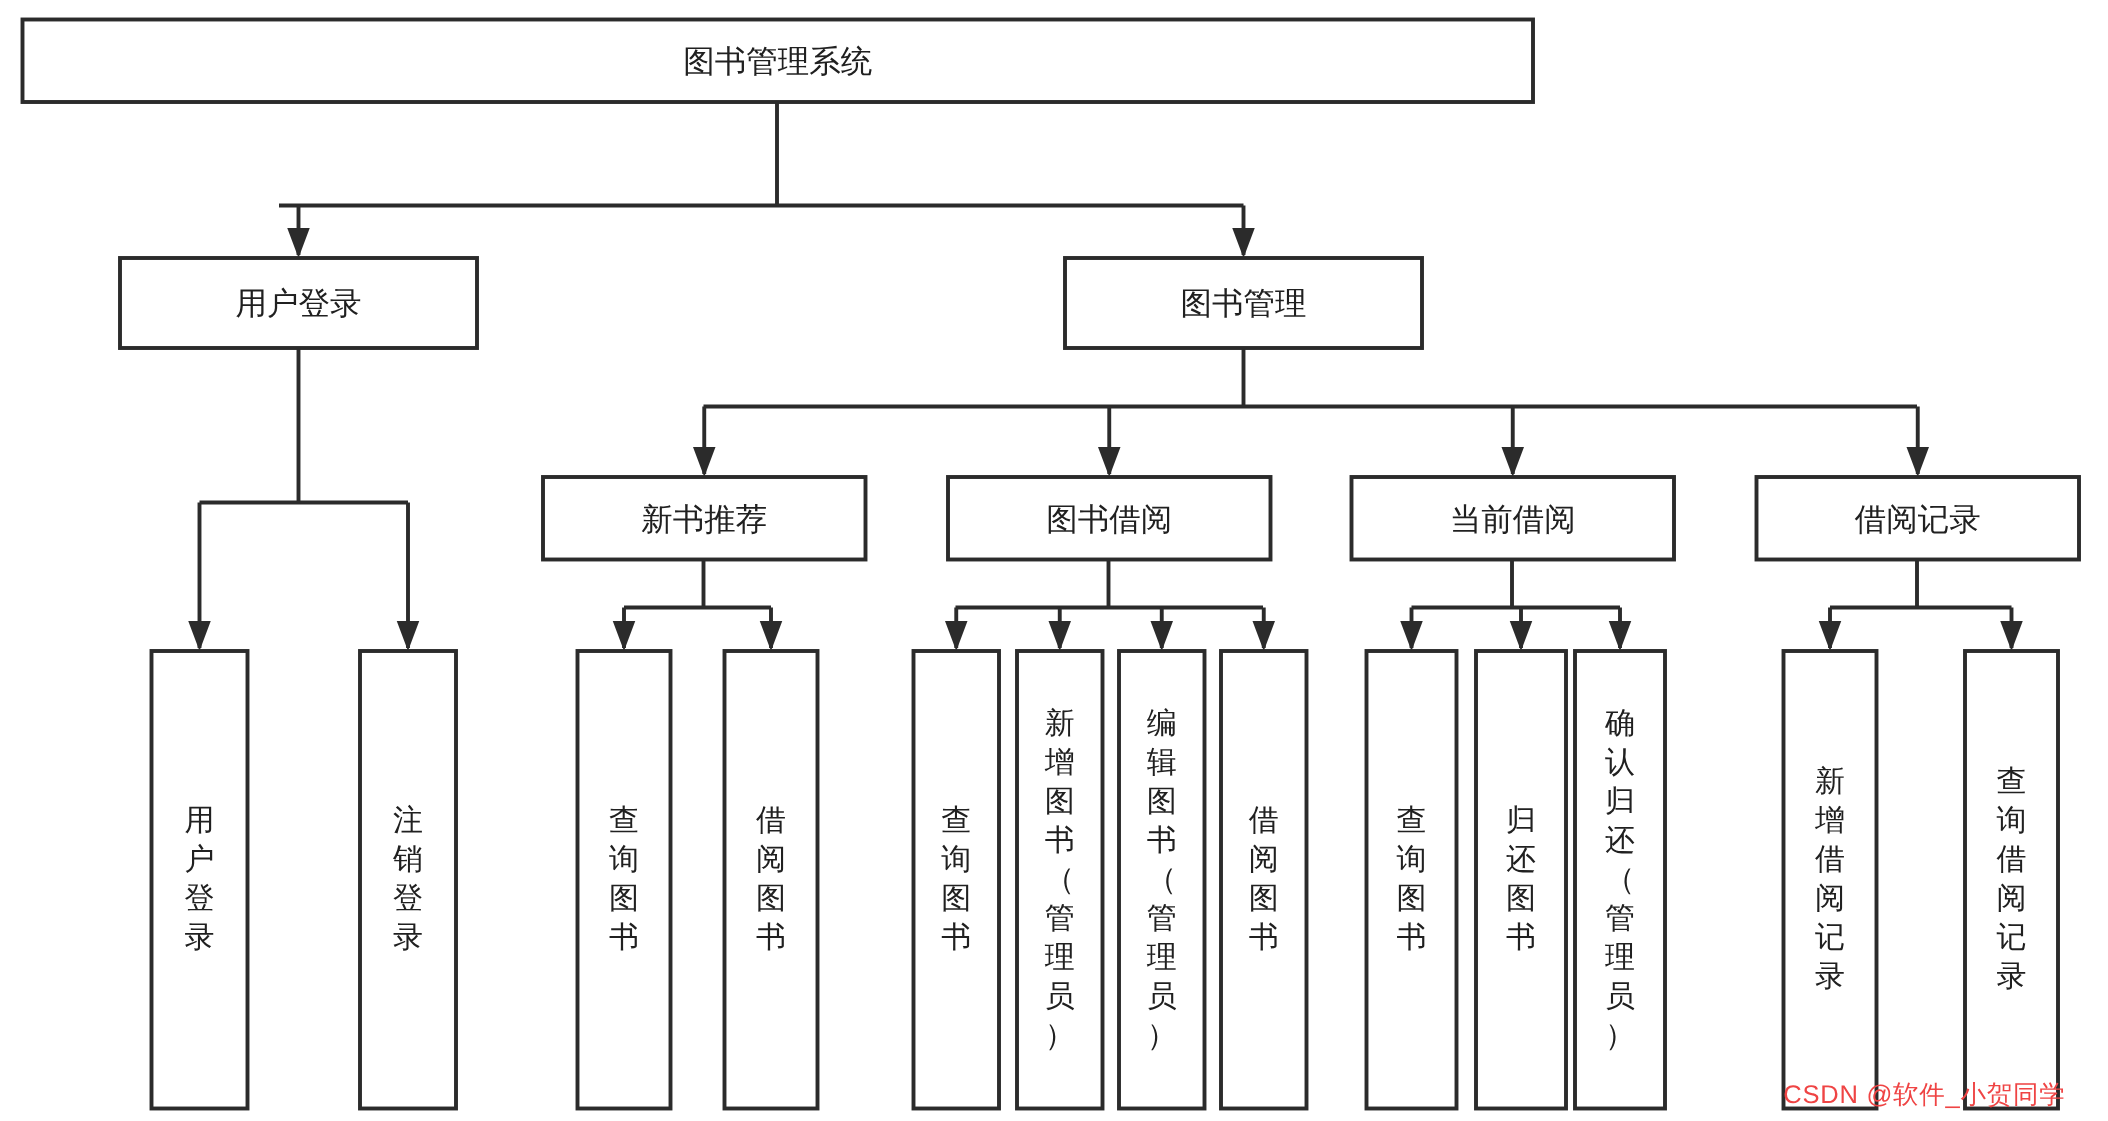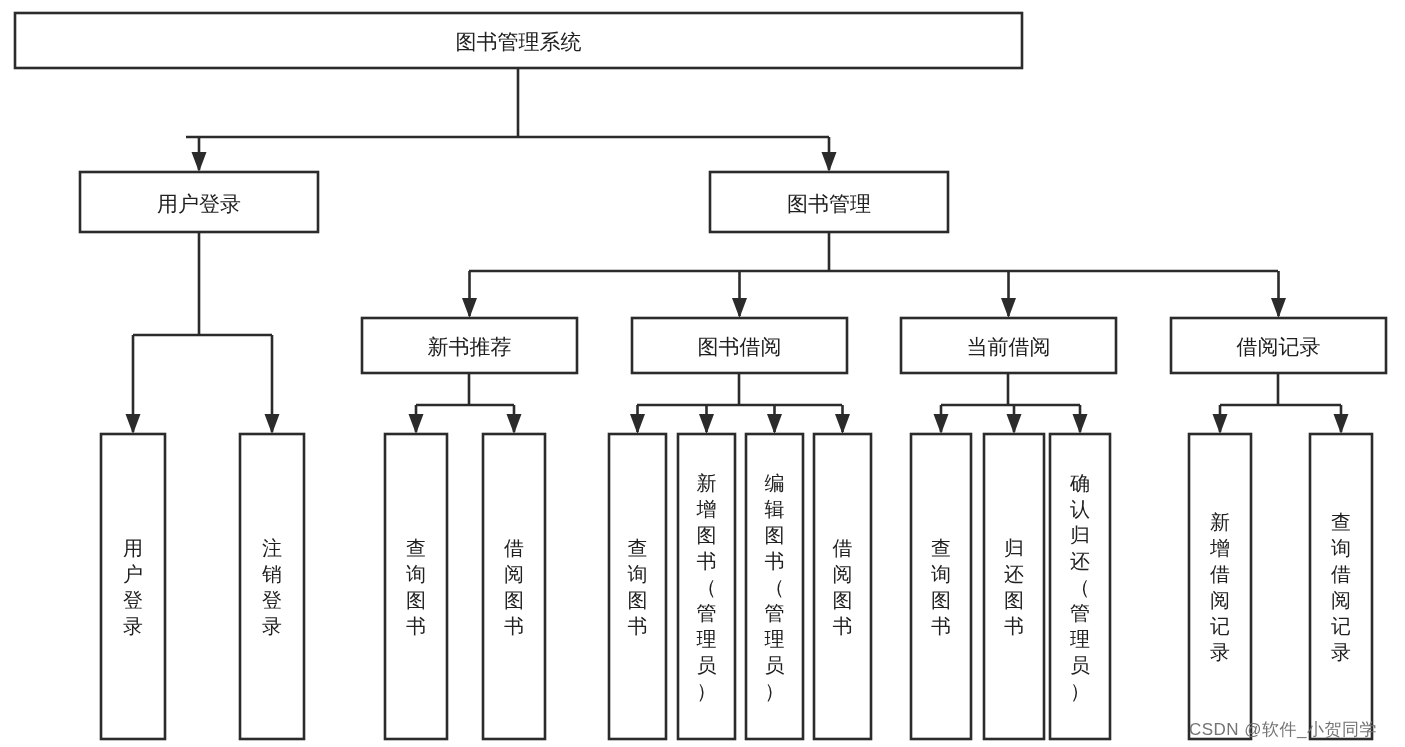--- a/index.html
+++ b/index.html
@@ -52,21 +52,21 @@
   }
   .node-label.vertical {
     font-size: 20px;
   }
   .watermark-text {
     position: absolute;
     right: 8px;
     bottom: 6px;
     font-family: "Liberation Sans", "DejaVu Sans", sans-serif;
     font-size: 17px;
-    color: #737373;
+    color: #ef4444;
     letter-spacing: 0.5px;
     user-select: none;
     white-space: nowrap;
   }
 </style>
 </head>
 <body>
 
 <div id="diagram-root">
   <svg class="diagram-svg" viewBox="0 0 1405 747">

